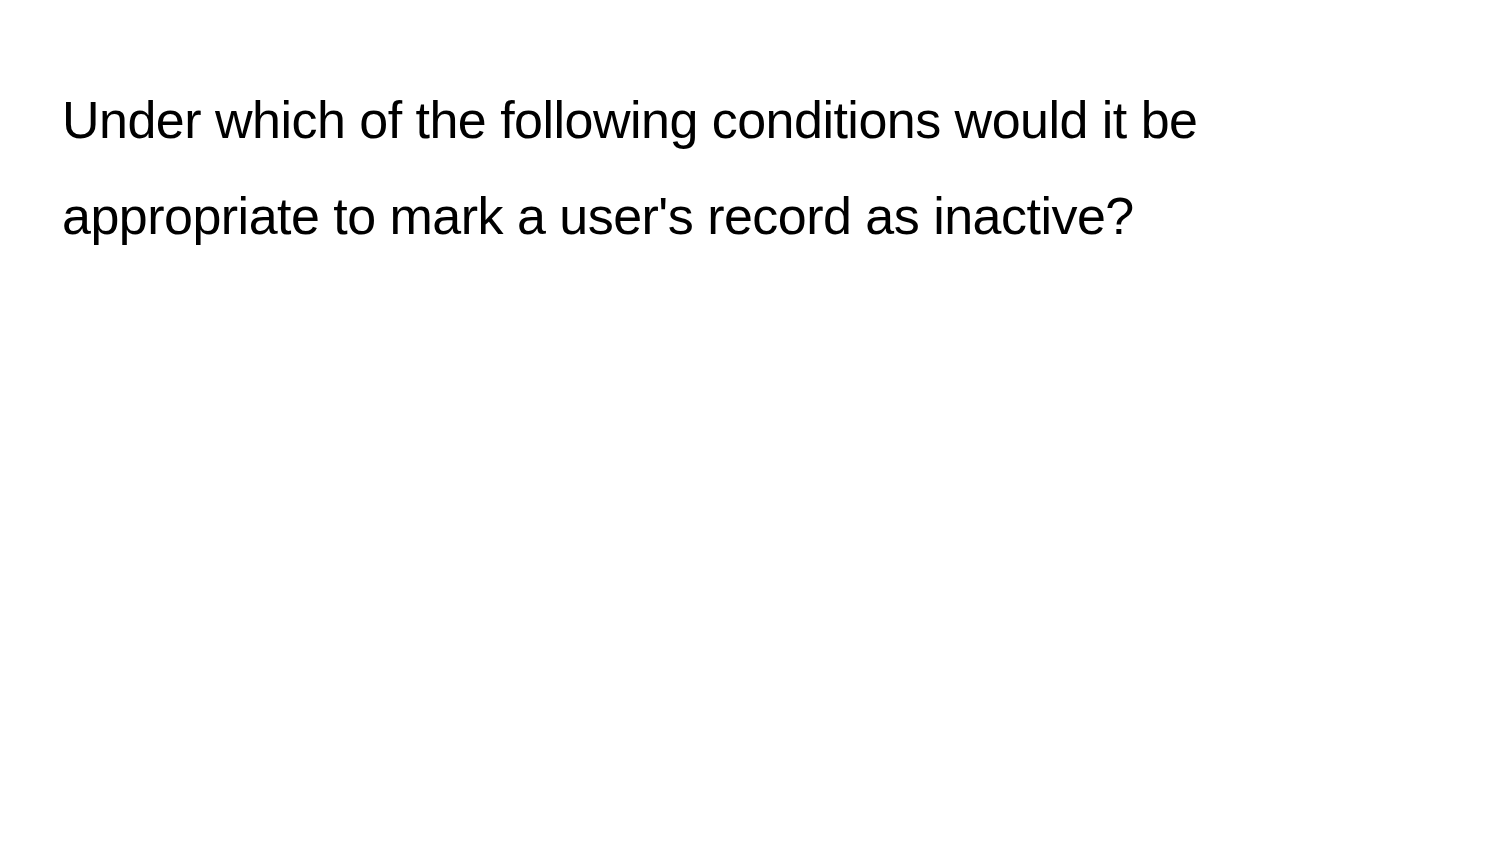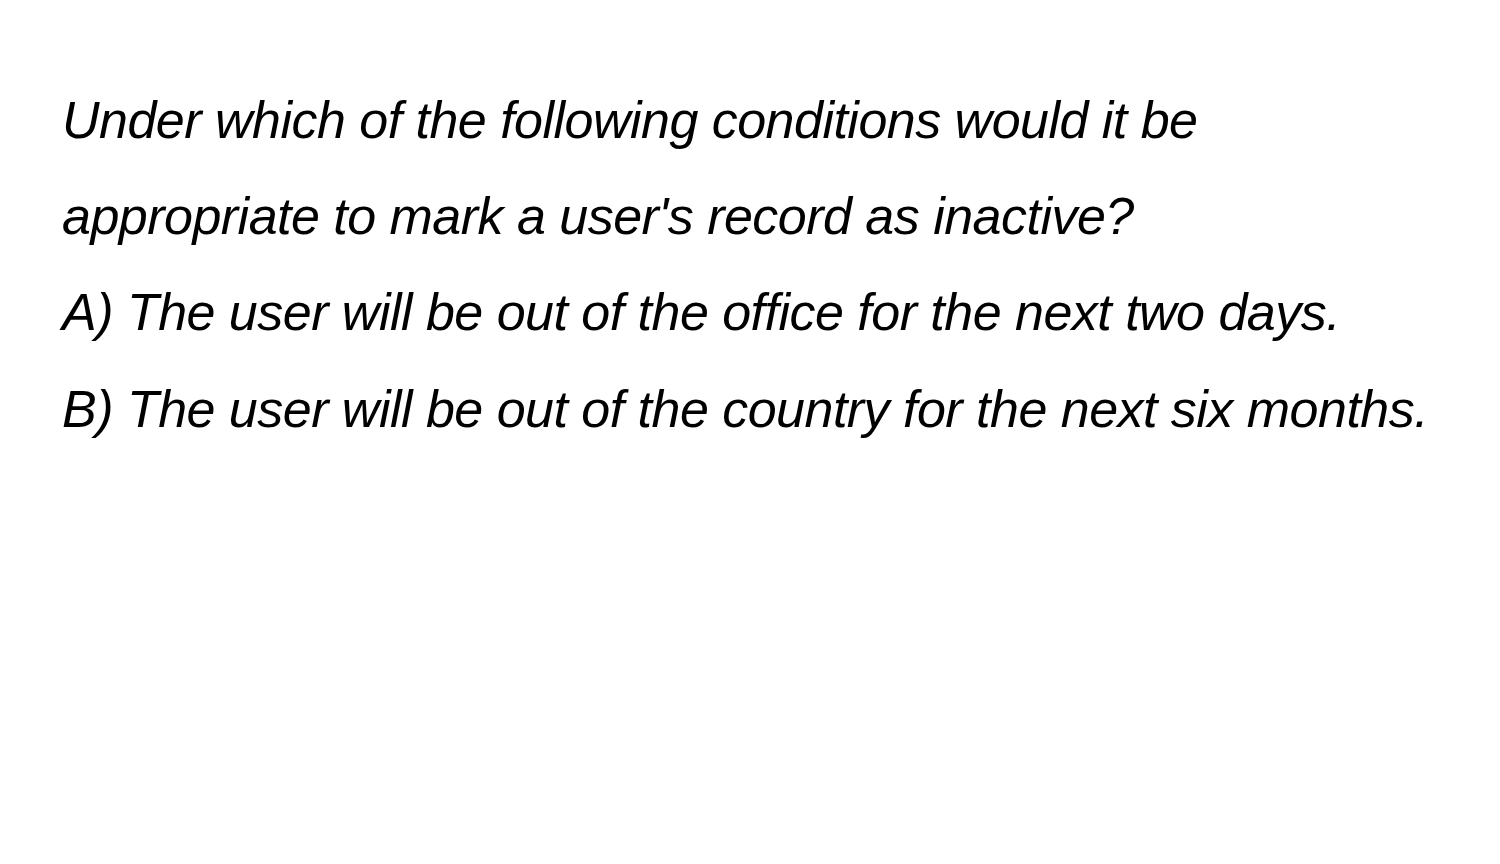--- a/index.html
+++ b/index.html
@@ -9,34 +9,31 @@
   }
   html, body {
     width: 1500px;
     height: 864px;
     background: #ffffff;
     font-family: -apple-system, BlinkMacSystemFont, "Segoe UI", Helvetica, Arial, sans-serif;
     color: #000000;
   }
   .container {
     padding: 72px 62px 0 62px;
-    font-style: italic;
   }
   .text-block {
     font-size: 52px;
     line-height: 1.85;
     font-weight: 400;
     letter-spacing: -0.01em;
   }
 </style>
 </head>
 <body>
 
 <div class="container">
   <div class="text-block">
     <span>Under which of the following conditions would it be appropriate to mark a user's record as inactive?</span>
     <br>
-    <span>A) The user will be out of the office for the next two days.</span>
     <br>
-    <span>B) The user will be out of the country for the next six months.</span>
     <br>
   </div>
 </div>
 
 </body></html>

